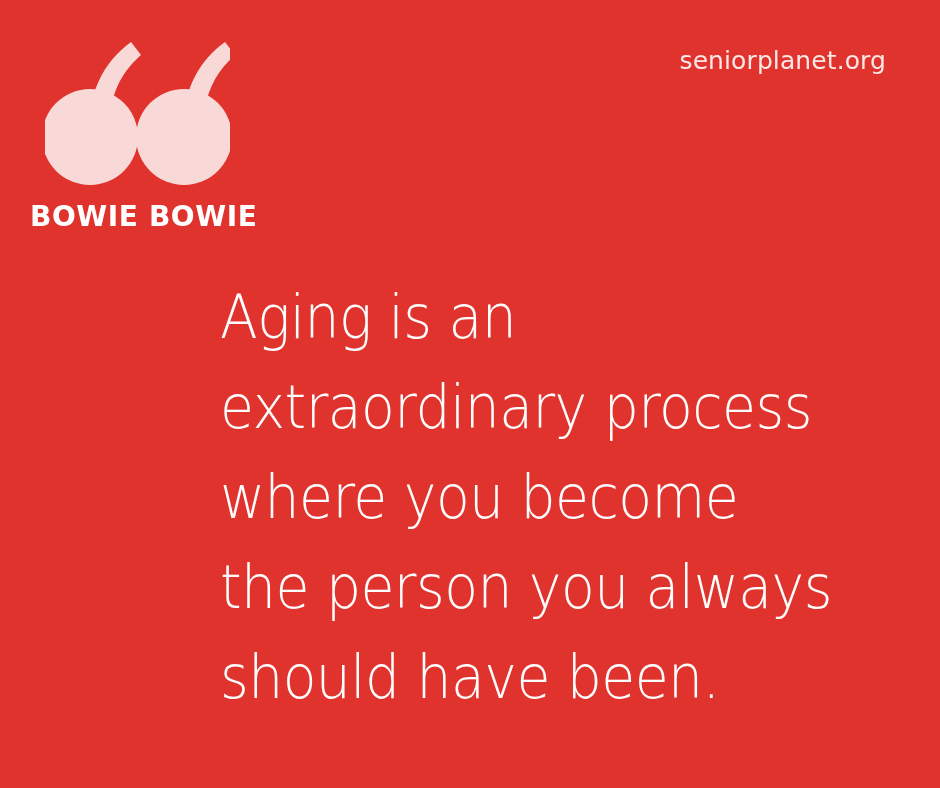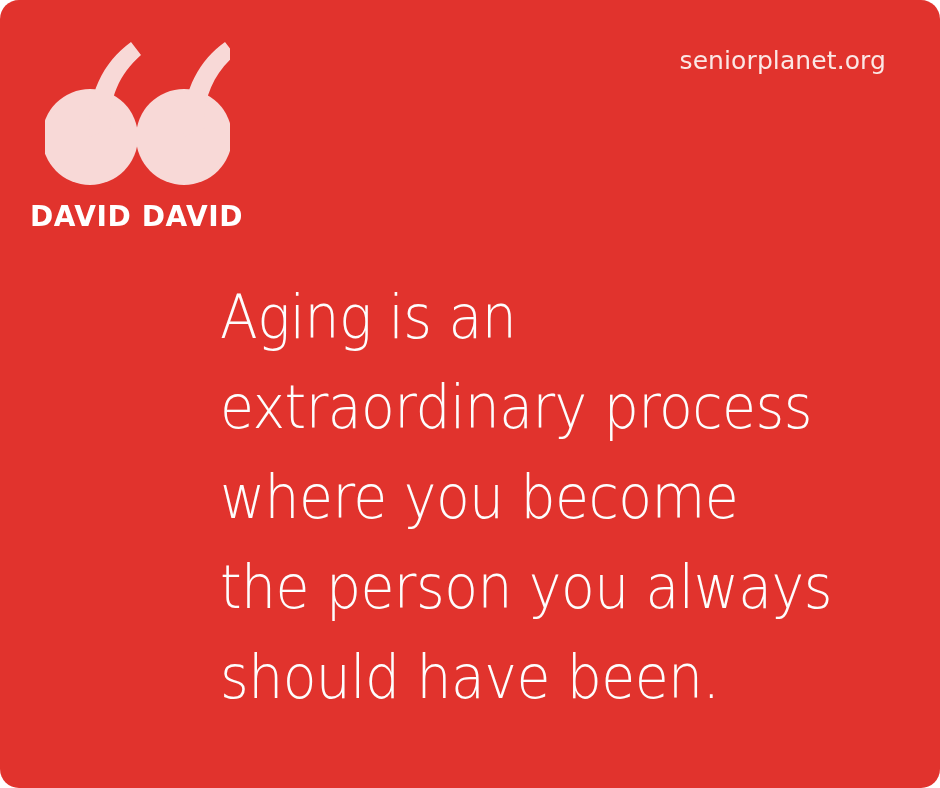--- a/index.html
+++ b/index.html
@@ -11,21 +11,20 @@
     background: #ffffff;
     font-family: "Liberation Sans", sans-serif;
   }
 
   .quote-card {
     position: relative;
     width: 940px;
     height: 788px;
     background: #e1332d;
     overflow: hidden;
-    border-radius: 19px;
   }
 
   
   .site-url {
     position: absolute;
     top: 48px;
     right: 54px;
     font-family: "DejaVu Sans", sans-serif;
     font-size: 25px;
     font-weight: 400;
@@ -97,21 +96,21 @@
 
         <circle cx="45" cy="101" r="48"></circle>
         <path d="M45 101 C41 60 58 26 86 6 L96 19 C74 38 63 64 66 92 Z"></path>
 
         <circle cx="139" cy="101" r="48"></circle>
         <path d="M139 101 C135 60 152 26 180 6 L190 19 C168 38 157 64 160 92 Z"></path>
       </g>
     </svg>
   </div>
 
-  <div class="attribution">DAVID DAVID</div>
+  <div class="attribution">BOWIE BOWIE</div>
 
   <div class="quote-body">
     <span class="quote-line">Aging is an</span>
     <span class="quote-line">extraordinary process</span>
     <span class="quote-line">where you become</span>
     <span class="quote-line">the person you always</span>
     <span class="quote-line">should have been.</span>
   </div>
 
 </div>

